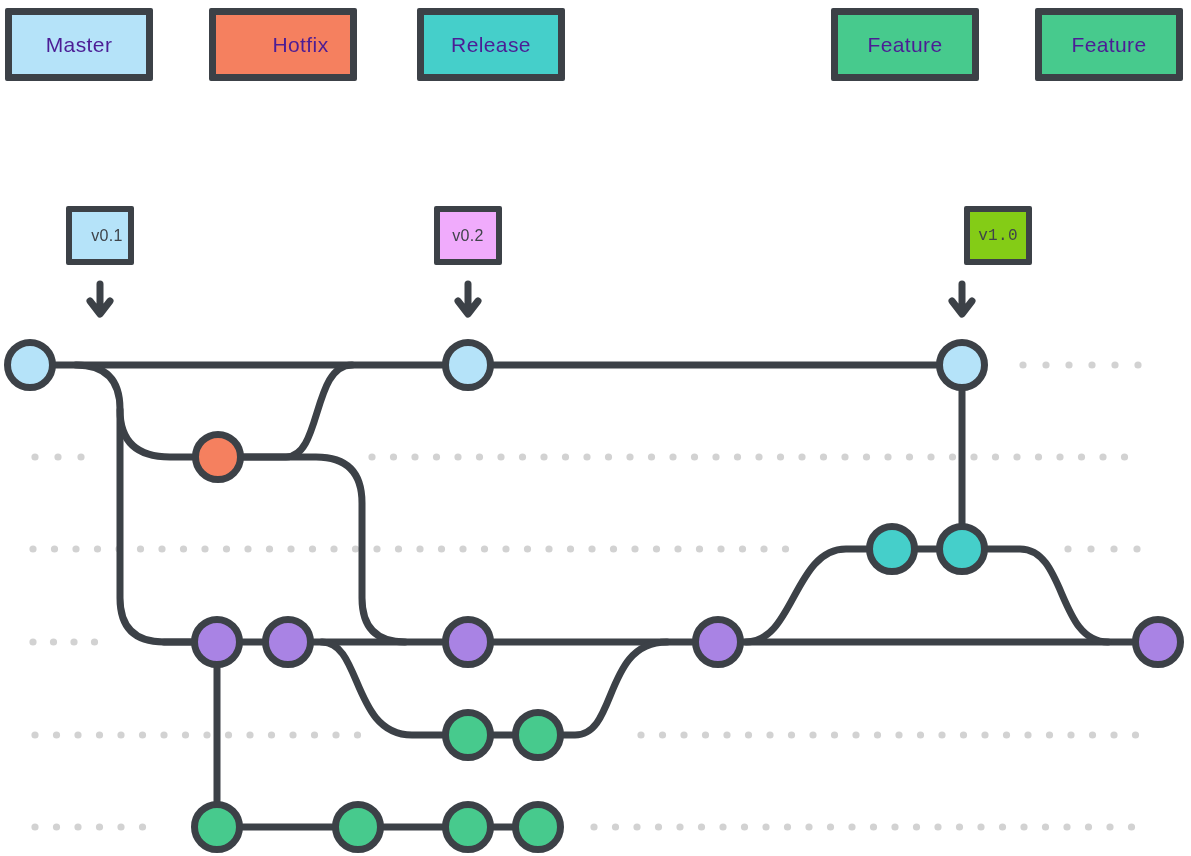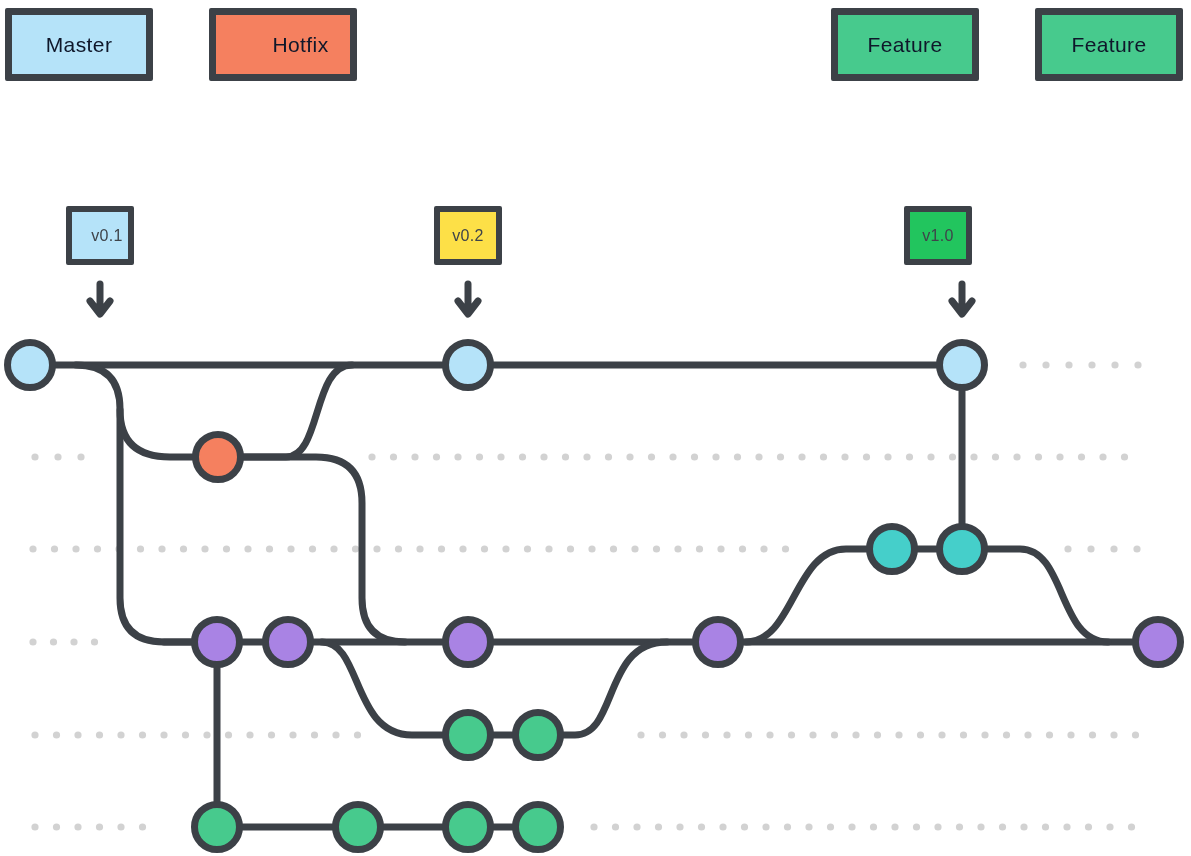--- a/index.html
+++ b/index.html
@@ -11,21 +11,21 @@
     overflow:hidden;
   }
   .canvas{position:absolute;left:0;top:0;width:1191px;height:856px;}
   .legend-box{
     position:absolute;top:8px;width:148px;height:73px;
     border:7px solid #3c4147;border-radius:2px;
     box-sizing:border-box;
     display:flex;align-items:center;justify-content:center;
   }
   .legend-box span{
-    font-size:21px;color:#0f172a;font-weight:500;letter-spacing:0.4px;
+    font-size:21px;color:#4c1d95;font-weight:500;letter-spacing:0.4px;
   }
   .pos-legend-0{left:5px}
   .pos-legend-1{left:209px}
   .pos-legend-2{left:417px}
   .pos-legend-3{left:626px}
   .pos-legend-4{left:831px}
   .pos-legend-5{left:1035px}
   .version-tag{
     position:absolute;top:206px;width:68px;height:59px;
     border:6px solid #3c4147;border-radius:2px;
@@ -41,34 +41,37 @@
 <body>
 
 <div class="canvas">
 
   <div class="legend-box pos-legend-0" style="background: rgb(181, 227, 249);">
     <span>Master</span>
   </div>
   <div class="legend-box pos-legend-1" style="background: rgb(245, 128, 95); padding-left: 35px;">
     <span>Hotfix</span>
   </div>
+  <div class="legend-box pos-legend-2" style="background: rgb(69, 207, 202);">
+    <span>Release</span>
+  </div>
   <div class="legend-box pos-legend-4" style="background: rgb(71, 202, 141);">
     <span>Feature</span>
   </div>
   <div class="legend-box pos-legend-5" style="background: rgb(71, 202, 141);">
     <span>Feature</span>
   </div>
 
   <div class="version-tag" style="background: rgb(181, 227, 249); left: 66px; padding-left: 14px;">
     <span>v0.1</span>
   </div>
-  <div class="version-tag" style="background: #fde047; left: 434px;">
+  <div class="version-tag" style="background: #f0abfc; left: 434px;">
     <span>v0.2</span>
   </div>
-  <div class="version-tag" style="background: #22c55e; left: 904px;">
+  <div class="version-tag" style="background: #84cc16; left: 964px; font-family: Liberation Mono, monospace;">
     <span>v1.0</span>
   </div>
 
   <svg class="graph" width="1191" height="856" viewBox="0 0 1191 856">
       <path d="M 100 284 V 311 M 90 301 L 100 314 L 110 301" fill="none" stroke="#3c4147" stroke-width="7" stroke-linecap="round" stroke-linejoin="round"></path>
       <path d="M 468 284 V 311 M 458 301 L 468 314 L 478 301" fill="none" stroke="#3c4147" stroke-width="7" stroke-linecap="round" stroke-linejoin="round"></path>
       <path d="M 962 284 V 311 M 952 301 L 962 314 L 972 301" fill="none" stroke="#3c4147" stroke-width="7" stroke-linecap="round" stroke-linejoin="round"></path>
       <circle cx="1023" cy="365" r="3.6" fill="#d2d2d2"></circle>
       <circle cx="1046" cy="365" r="3.6" fill="#d2d2d2"></circle>
       <circle cx="1069" cy="365" r="3.6" fill="#d2d2d2"></circle>

